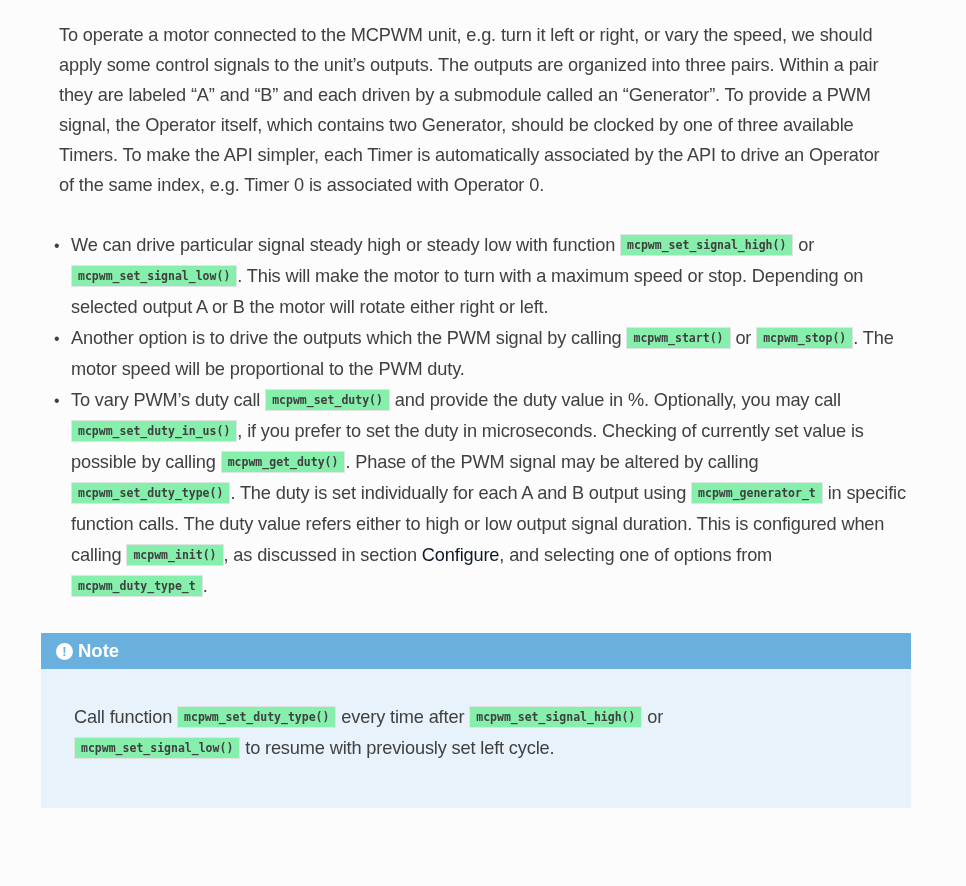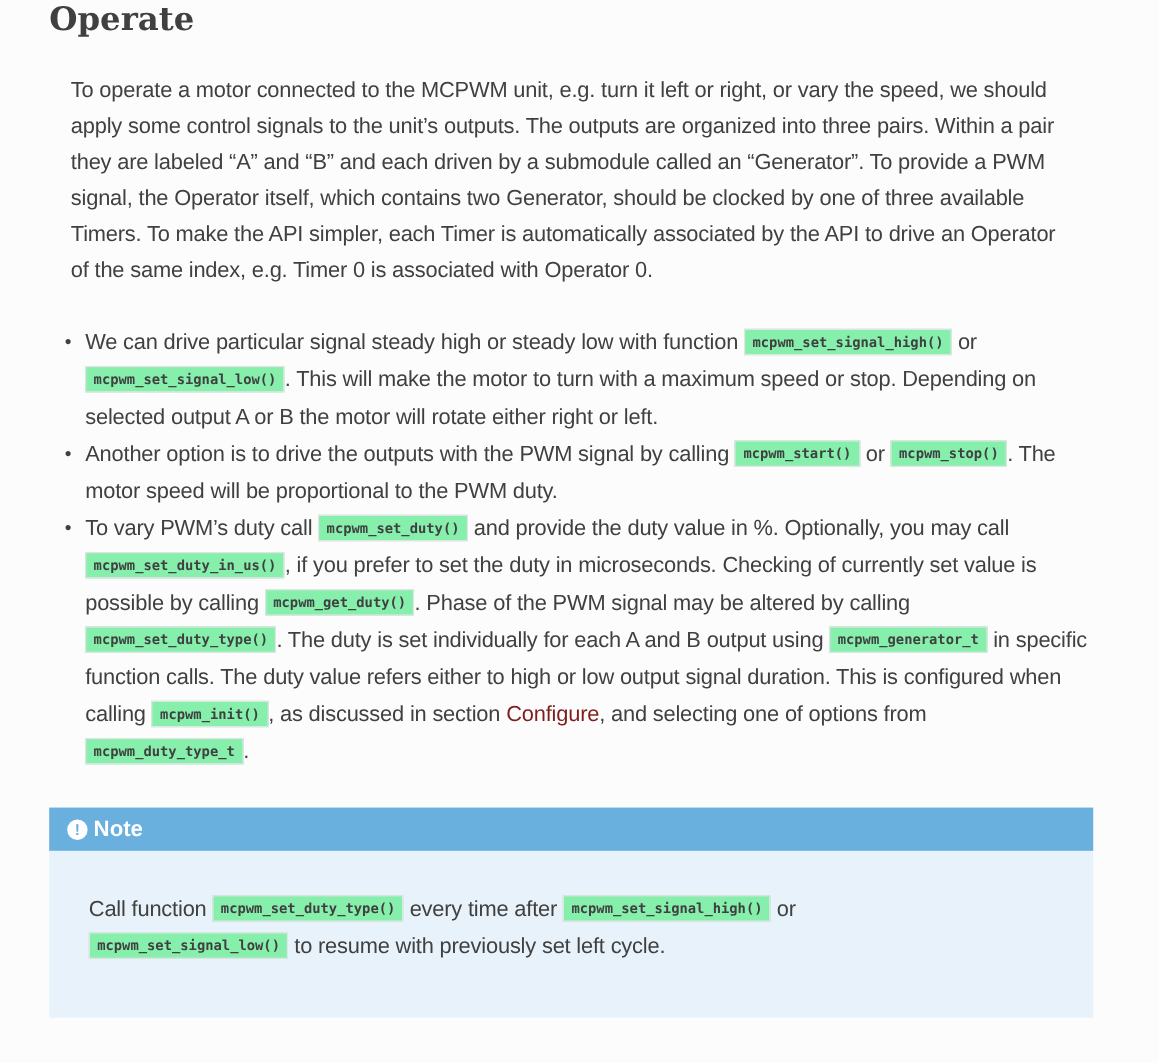--- a/index.html
+++ b/index.html
@@ -59,21 +59,21 @@
       font-weight: bold;
       font-size: 11.5px;
       color: #404040;
       background: #86efac;
       border: 1px solid #e1e4e5;
       padding: 3px 6px;
       letter-spacing: 0;
       vertical-align: 2px;
     }
     a.link {
-      color: #7f1d1d;
+      color: #0f172a;
       text-decoration: none;
     }
     .note {
       margin-top: 31px;
       width: 870px;
       background: #e7f2fa;
     }
     .note-title {
       background: #6ab0de;
       color: #ffffff;
@@ -102,33 +102,32 @@
       padding: 15px 15px 26px 15px;
     }
     .note-body p {
       line-height: 31px;
     }
   </style>
 </head>
 <body>
 
 <div class="page">
-  <h2 class="title">Operate</h2>
 
   <p class="intro">To operate a motor connected to the MCPWM unit, e.g. turn it left or right, or vary the speed, we should apply some control signals to the unit’s outputs. The outputs are organized into three pairs. Within a pair they are labeled “A” and “B” and each driven by a submodule called an “Generator”. To provide a PWM signal, the Operator itself, which contains two Generator, should be clocked by one of three available Timers. To make the API simpler, each Timer is automatically associated by the API to drive an Operator of the same index, e.g. Timer 0 is associated with Operator 0.</p>
 
 
   <ul class="ways">
     <li>
       <span class="bullet">•</span>
       <span>We can drive particular signal steady high or steady low with function </span><code>mcpwm_set_signal_high()</code><span> or </span><code>mcpwm_set_signal_low()</code><span>. This will make the motor to turn with a maximum speed or stop. Depending on selected output A or B the motor will rotate either right or left.</span>
     </li>
     <li>
       <span class="bullet">•</span>
-      <span>Another option is to drive the outputs with the PWM signal by calling </span><code>mcpwm_start()</code><span> or </span><code>mcpwm_stop()</code><span>. The motor speed will be proportional to the PWM duty.</span>
+      <span>Another option is to drive the outputs which the PWM signal by calling </span><code>mcpwm_start()</code><span> or </span><code>mcpwm_stop()</code><span>. The motor speed will be proportional to the PWM duty.</span>
     </li>
     <li>
       <span class="bullet">•</span>
       <span>To vary PWM’s duty call </span><code>mcpwm_set_duty()</code><span> and provide the duty value in %. Optionally, you may call </span><code>mcpwm_set_duty_in_us()</code><span>, if you prefer to set the duty in microseconds. Checking of currently set value is possible by calling </span><code>mcpwm_get_duty()</code><span>. Phase of the PWM signal may be altered by calling </span><code>mcpwm_set_duty_type()</code><span>. The duty is set individually for each A and B output using </span><code>mcpwm_generator_t</code><span> in specific function calls. The duty value refers either to high or low output signal duration. This is configured when calling </span><code>mcpwm_init()</code><span>, as discussed in section </span><a class="link" href="#">Configure</a><span>, and selecting one of options from </span><code>mcpwm_duty_type_t</code><span>.</span>
     </li>
   </ul>
 
   <div class="note">
     <div class="note-title">
       <span class="icon">!</span>

